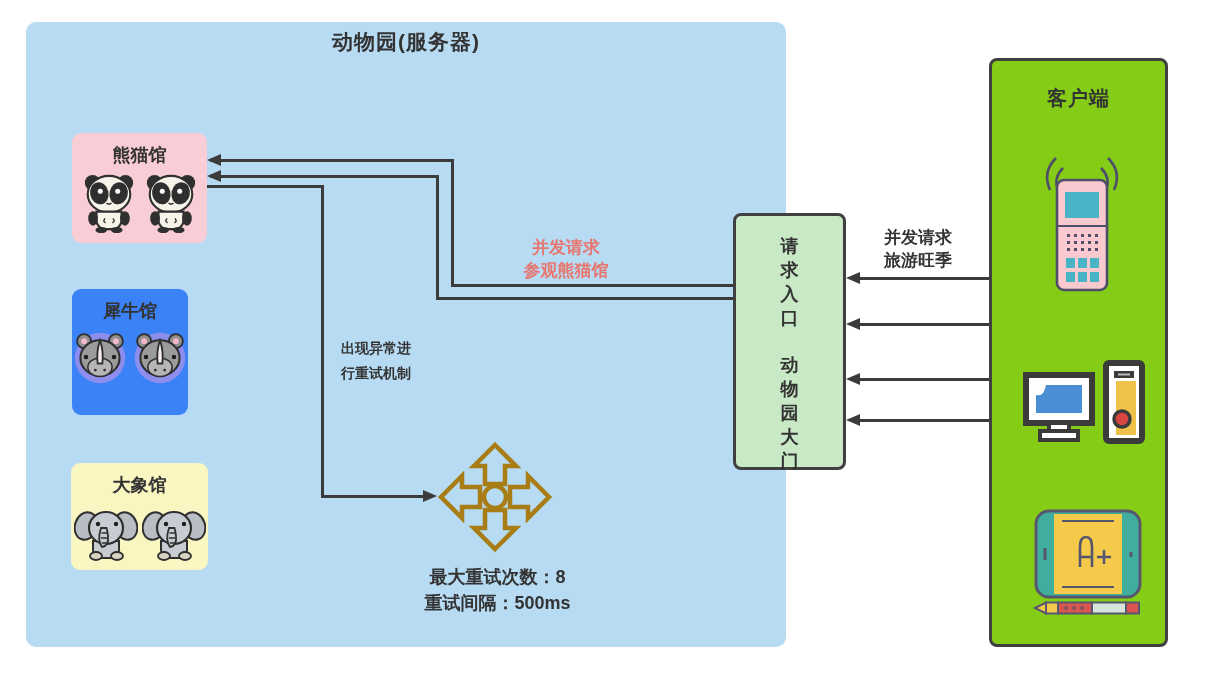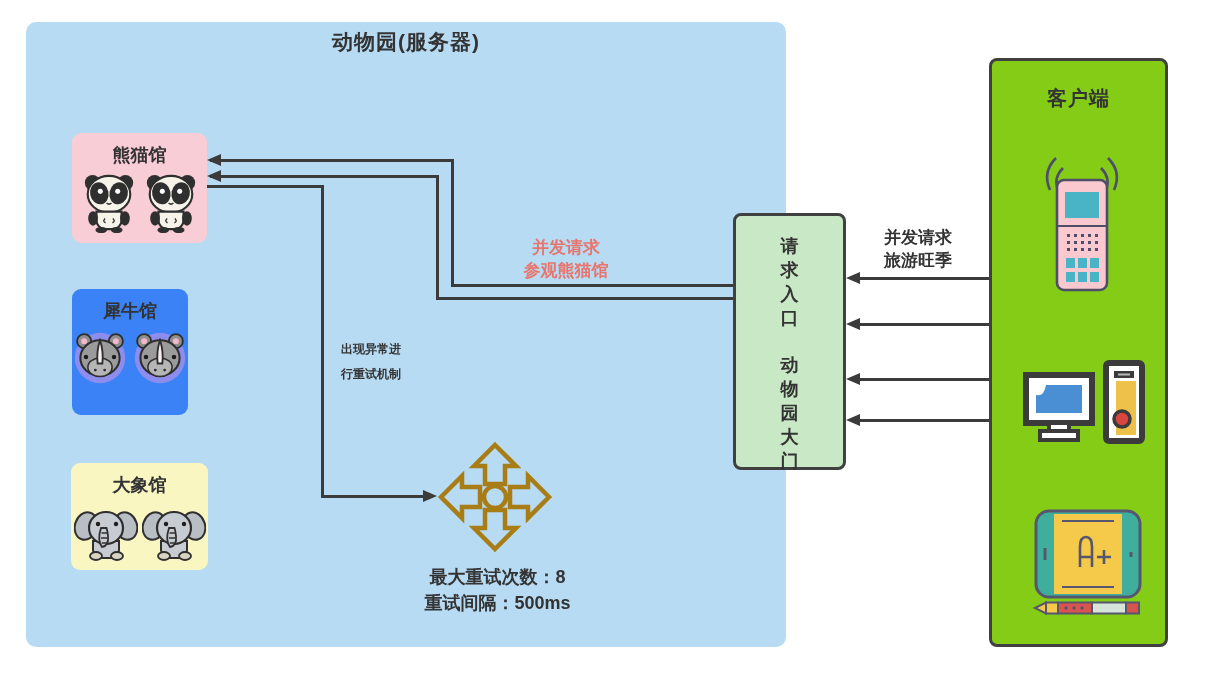--- a/index.html
+++ b/index.html
@@ -41,21 +41,21 @@
          border-right:14px solid #3b3b3b; }
   .ahr { position:absolute; width:0; height:0; z-index:2;
          border-top:6px solid transparent; border-bottom:6px solid transparent;
          border-left:14px solid #3b3b3b; }
 
   
   .note { position:absolute; font-weight:bold; color:#333; z-index:4; }
   .note-red { color:#e8756d; }
   .note-center { text-align:center; }
   .lh23 { font-size:17px; line-height:23px; }
-  .lh25 { font-size:12px; line-height:25px; }
+  .lh25 { font-size:14px; line-height:25px;font-family:Liberation Mono, monospace; }
   .lh26 { font-size:18px; line-height:26px; }
 
   .compass { position:absolute; left:437px; top:441px; z-index:2; }
 </style>
 </head>
 <body>
 
 <div class="canvas">
 
   <div class="zoo-box"></div>

